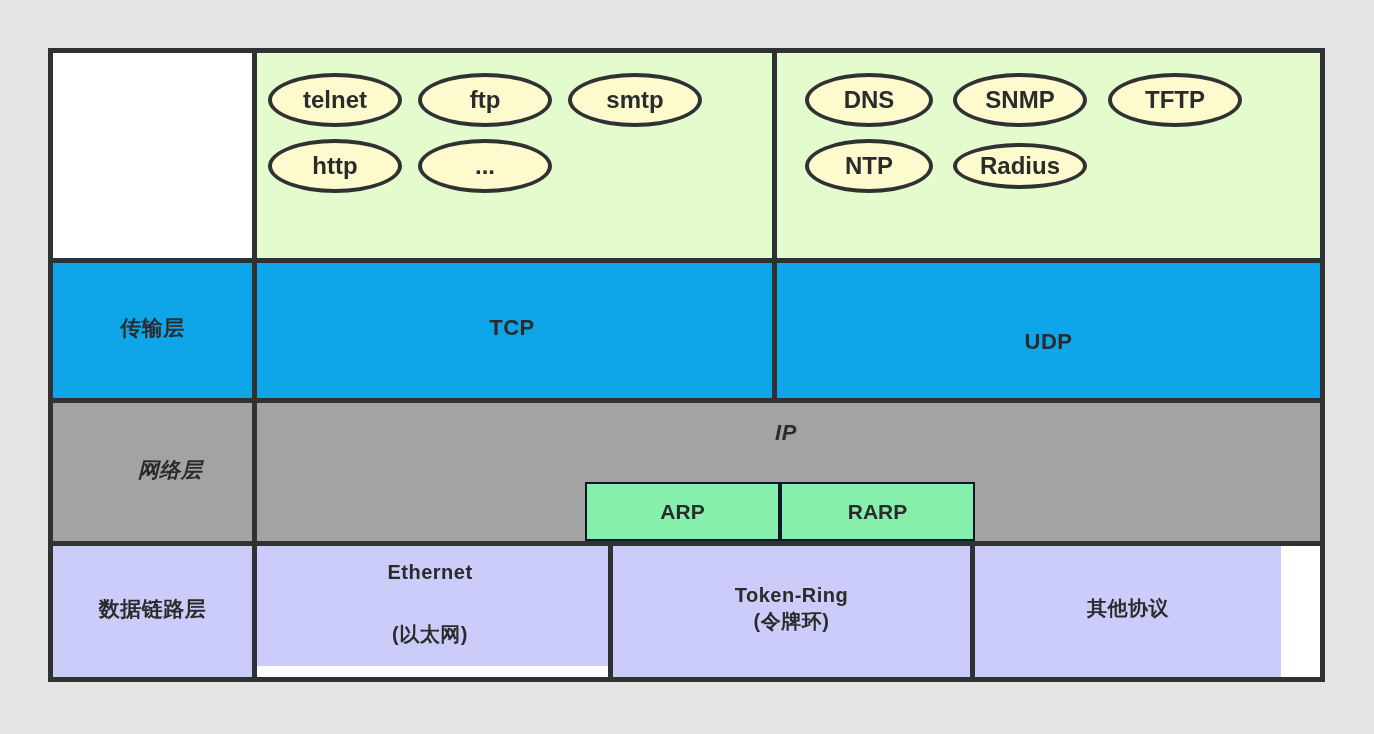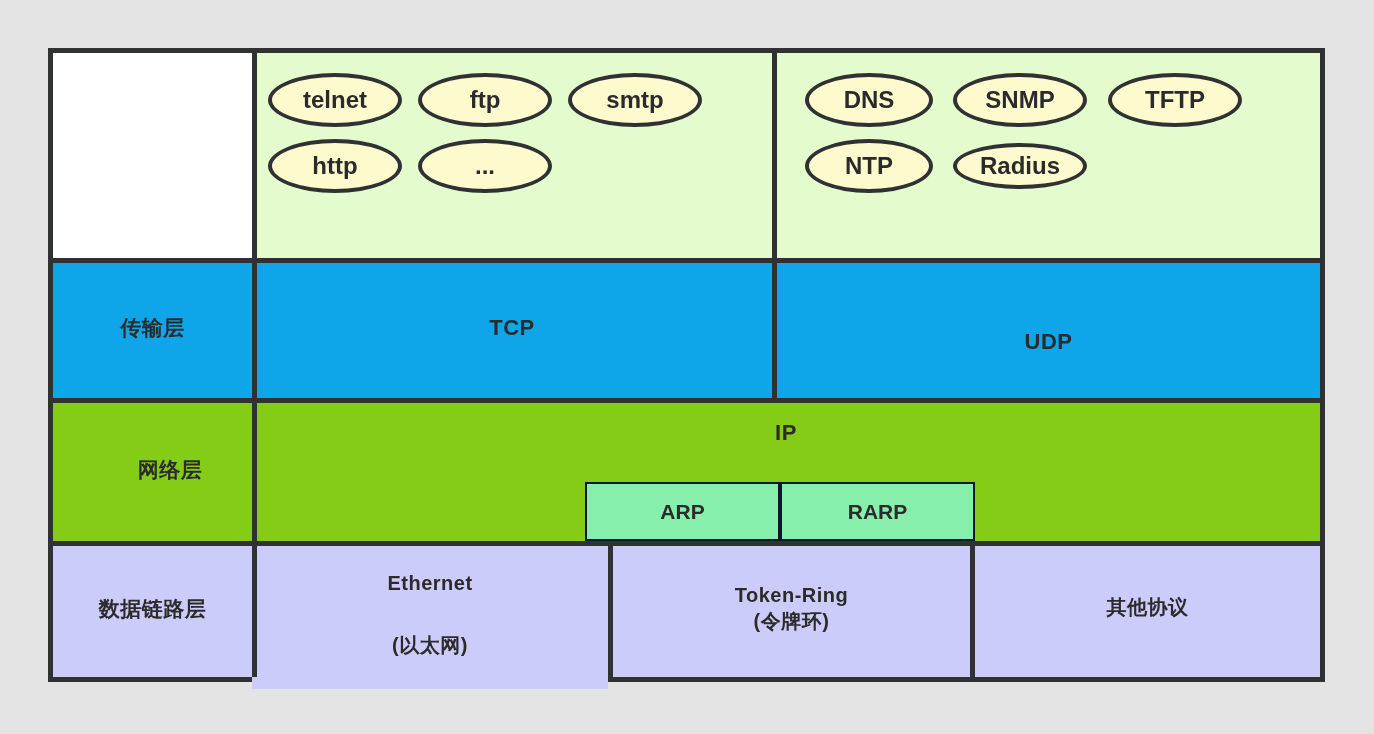--- a/index.html
+++ b/index.html
@@ -43,21 +43,21 @@
     justify-content: center;
     text-align: center;
     color: #2b2b2b;
     font-weight: bold;
     letter-spacing: 0.5px;
   }
 
   
   .row-app      { background: #e4fbce; }
   .row-trans    { background: #0ea5e9; }
-  .row-net      { background: #84cc16; }
+  .row-net      { background: #a3a3a3; font-style: italic; }
   .row-link     { background: #ccccfb; }
 
   
   .hline, .vline {
     position: absolute;
     background: #2f3132;
   }
 
   
   .layer-label {
@@ -141,31 +141,31 @@
 
     <div class="cell row-net" style="left:199px; top:345px; width:1068px; height:143px;">
       <span class="proto-big" style="position:absolute; left:0; right:0; top:22px; text-align:center;">IP</span>
     </div>
 
     <div class="subbox" style="left:532px; top:429px; width:195px; height:59px;">ARP</div>
     <div class="subbox" style="left:727px; top:429px; width:195px; height:59px;">RARP</div>
 
     <div class="cell row-link layer-label" style="left:0px; top:488px; width:199px; height:136px;">数据链路层</div>
 
-    <div class="cell row-link link-text" style="left:199px; top:488px; width:356px; height:148px; flex-direction:column;gap:36px;">
+    <div class="cell row-link link-text" style="left:199px; top:488px; width:356px; height:125px; flex-direction:column;gap:36px;">
       <span>Ethernet</span>
       <span>(以太网)</span>
     </div>
 
     <div class="cell row-link link-text" style="left:560px; top:488px; width:357px; height:136px; flex-direction:column;">
       <span>Token-Ring</span>
       <span>(令牌环)</span>
     </div>
 
-    <div class="cell row-link link-text" style="left:922px; top:488px; width:345px; height:136px;font-family:Liberation Mono, monospace;">其他协议</div>
+    <div class="cell row-link link-text" style="left:922px; top:488px; width:306px; height:136px;">其他协议</div>
 
     <div class="hline" style="left:0px;   top:205px; width:1267px; height:5px;"></div>
     <div class="hline" style="left:0px;   top:345px; width:1267px; height:5px;"></div>
     <div class="hline" style="left:0px;   top:488px; width:1267px; height:5px;"></div>
 
     <div class="vline" style="left:199px; top:0px;   width:5px;  height:624px;"></div>
 
     <div class="vline" style="left:719px; top:0px;   width:5px;  height:345px;"></div>
 
     <div class="vline" style="left:555px; top:488px; width:5px;  height:136px;"></div>

